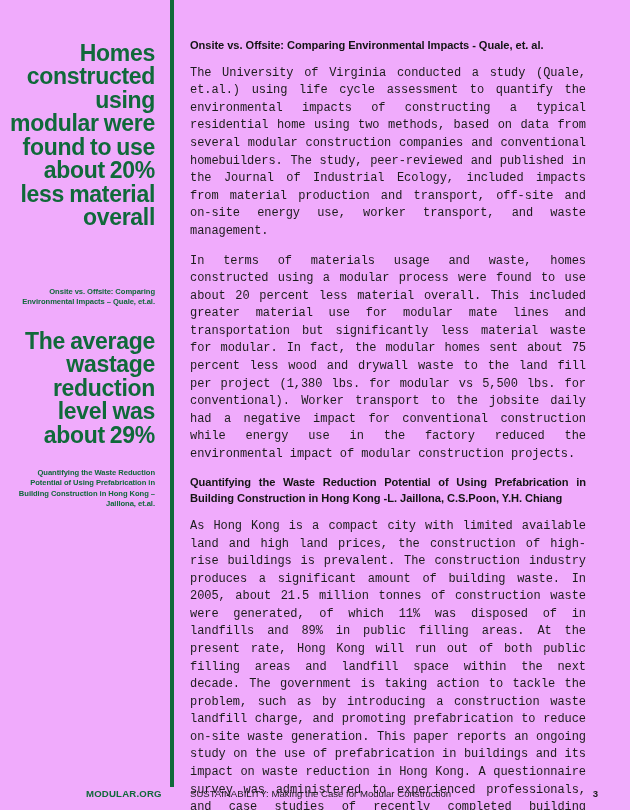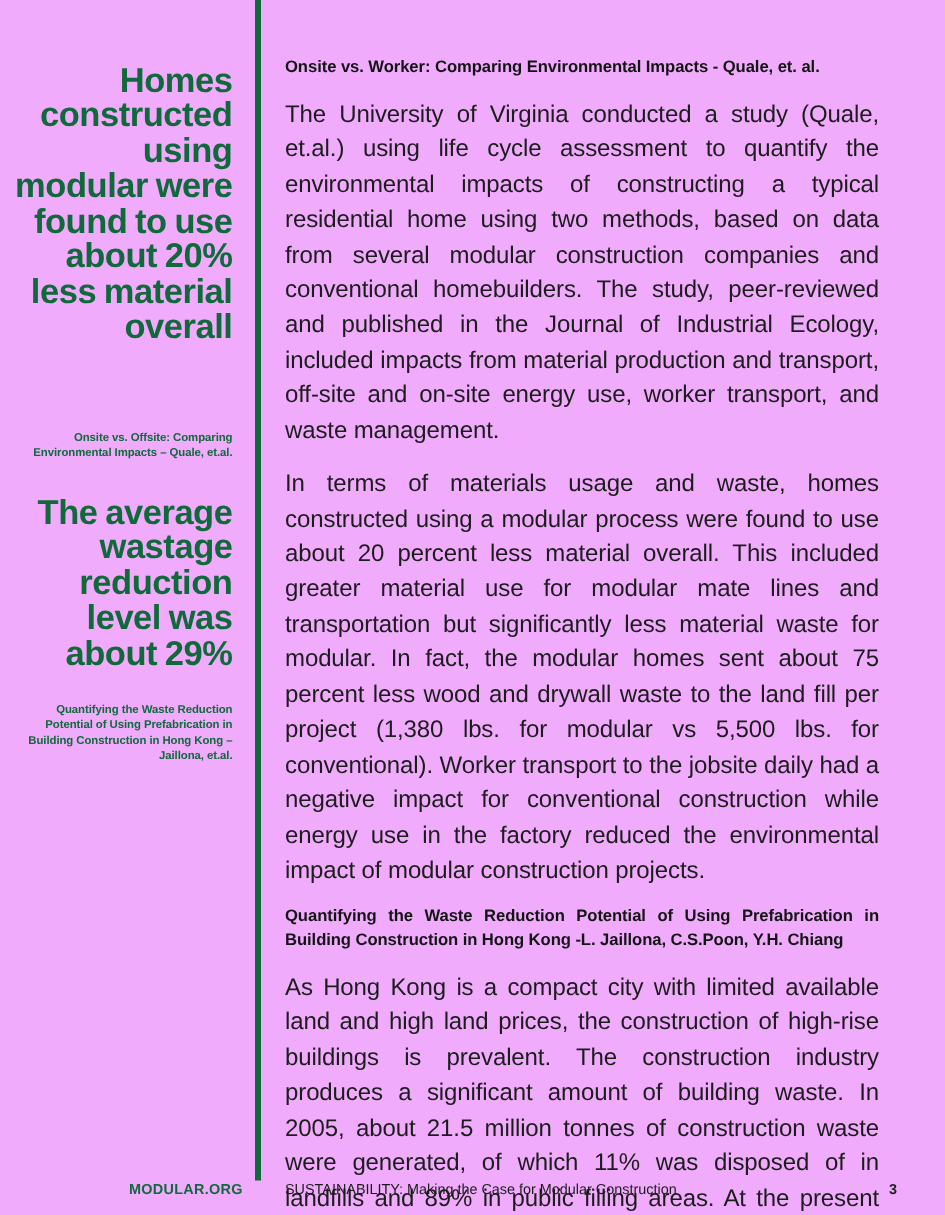--- a/index.html
+++ b/index.html
@@ -83,25 +83,26 @@
     font-weight: bold;
     line-height: 1.42;
     color: #141414;
     text-align: justify;
     letter-spacing: -0.05px;
   }
   h2.subhead.spaced { text-align: justify; }
 
   p.body {
     margin: 0 0 12px 0;
-    font-size: 16px;
+    font-size: 12px;
     line-height: 1.465;
     text-align: justify;
     color: #1c1c1c;
     letter-spacing: -0.07px;
+    font-family: Liberation Mono, monospace;
   }
   p.body:last-child { margin-bottom: 0; }
 
   .gap-before { margin-top: 18px; }
 
   h1.greenhead {
     margin: 20px 0 0 0;
     color: #10693a;
     font-family: "Liberation Sans Narrow", "Liberation Sans", sans-serif;
     font-weight: bold;
@@ -166,21 +167,21 @@
 
     <div class="pullquote pq2">The average wastage reduction level was about 29%</div>
 
     <div class="attrib at2">Quantifying the Waste Reduction Potential of Using Prefabrication in Building Construction in Hong Kong – Jaillona, et.al.</div>
   </div>
 
   <div class="vrule"></div>
 
   <div class="main">
 
-    <h2 class="subhead">Onsite vs. Worker: Comparing Environmental Impacts - Quale, et. al.</h2>
+    <h2 class="subhead">Onsite vs. Offsite: Comparing Environmental Impacts - Quale, et. al.</h2>
 
     <p class="body">The University of Virginia conducted a study (Quale, et.al.) using life cycle assessment to quantify the environmental impacts of constructing a typical residential home using two methods, based on data from several modular construction companies and conventional homebuilders. The study, peer-reviewed and published in the Journal of Industrial Ecology, included impacts from material production and transport, off-site and on-site energy use, worker transport, and waste management.</p>
 
     <p class="body">In terms of materials usage and waste, homes constructed using a modular process were found to use about 20 percent less material overall. This included greater material use for modular mate lines and transportation but significantly less material waste for modular. In fact, the modular homes sent about 75 percent less wood and drywall waste to the land fill per project (1,380 lbs. for modular vs 5,500 lbs. for conventional). Worker transport to the jobsite daily had a negative impact for conventional construction while energy use in the factory reduced the environmental impact of modular construction projects.</p>
 
     <h2 class="subhead spaced gap-before">Quantifying the Waste Reduction Potential of Using Prefabrication in Building Construction in Hong Kong -L. Jaillona, C.S.Poon, Y.H. Chiang</h2>
 
     <p class="body">As Hong Kong is a compact city with limited available land and high land prices, the construction of high-rise buildings is prevalent. The construction industry produces a significant amount of building waste. In 2005, about 21.5 million tonnes of construction waste were generated, of which 11% was disposed of in landfills and 89% in public filling areas. At the present rate, Hong Kong will run out of both public filling areas and landfill space within the next decade. The government is taking action to tackle the problem, such as by introducing a construction waste landfill charge, and promoting prefabrication to reduce on-site waste generation. This paper reports an ongoing study on the use of prefabrication in buildings and its impact on waste reduction in Hong Kong. A questionnaire survey was administered to experienced professionals, and case studies of recently completed building projects were conducted. The results revealed that construction waste reduction is one of the major benefits when using prefabrication compared with conventional construction. The average wastage reduction level was about 52%. This implies that a wider use of prefabrication could considerably reduce construction waste generation in Hong Kong and alleviate the burdens associated with its management.</p>
 
 

